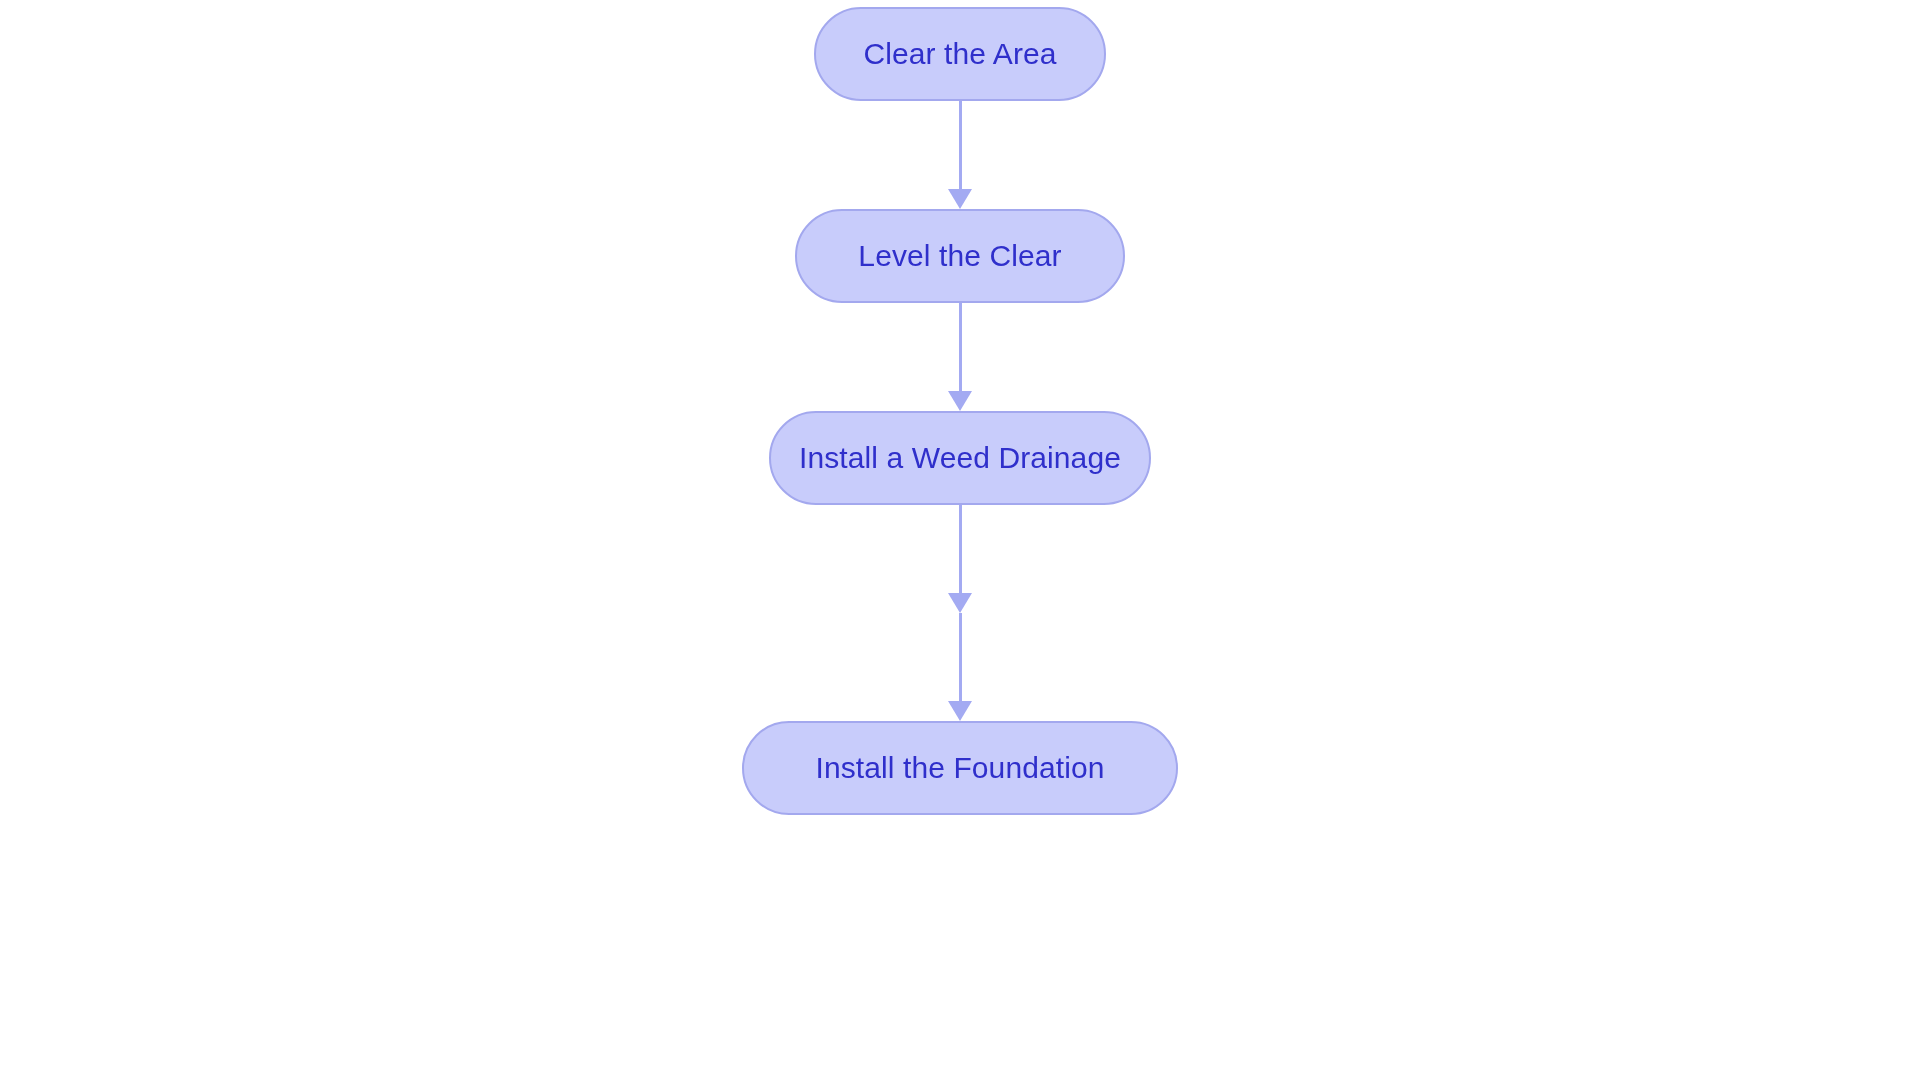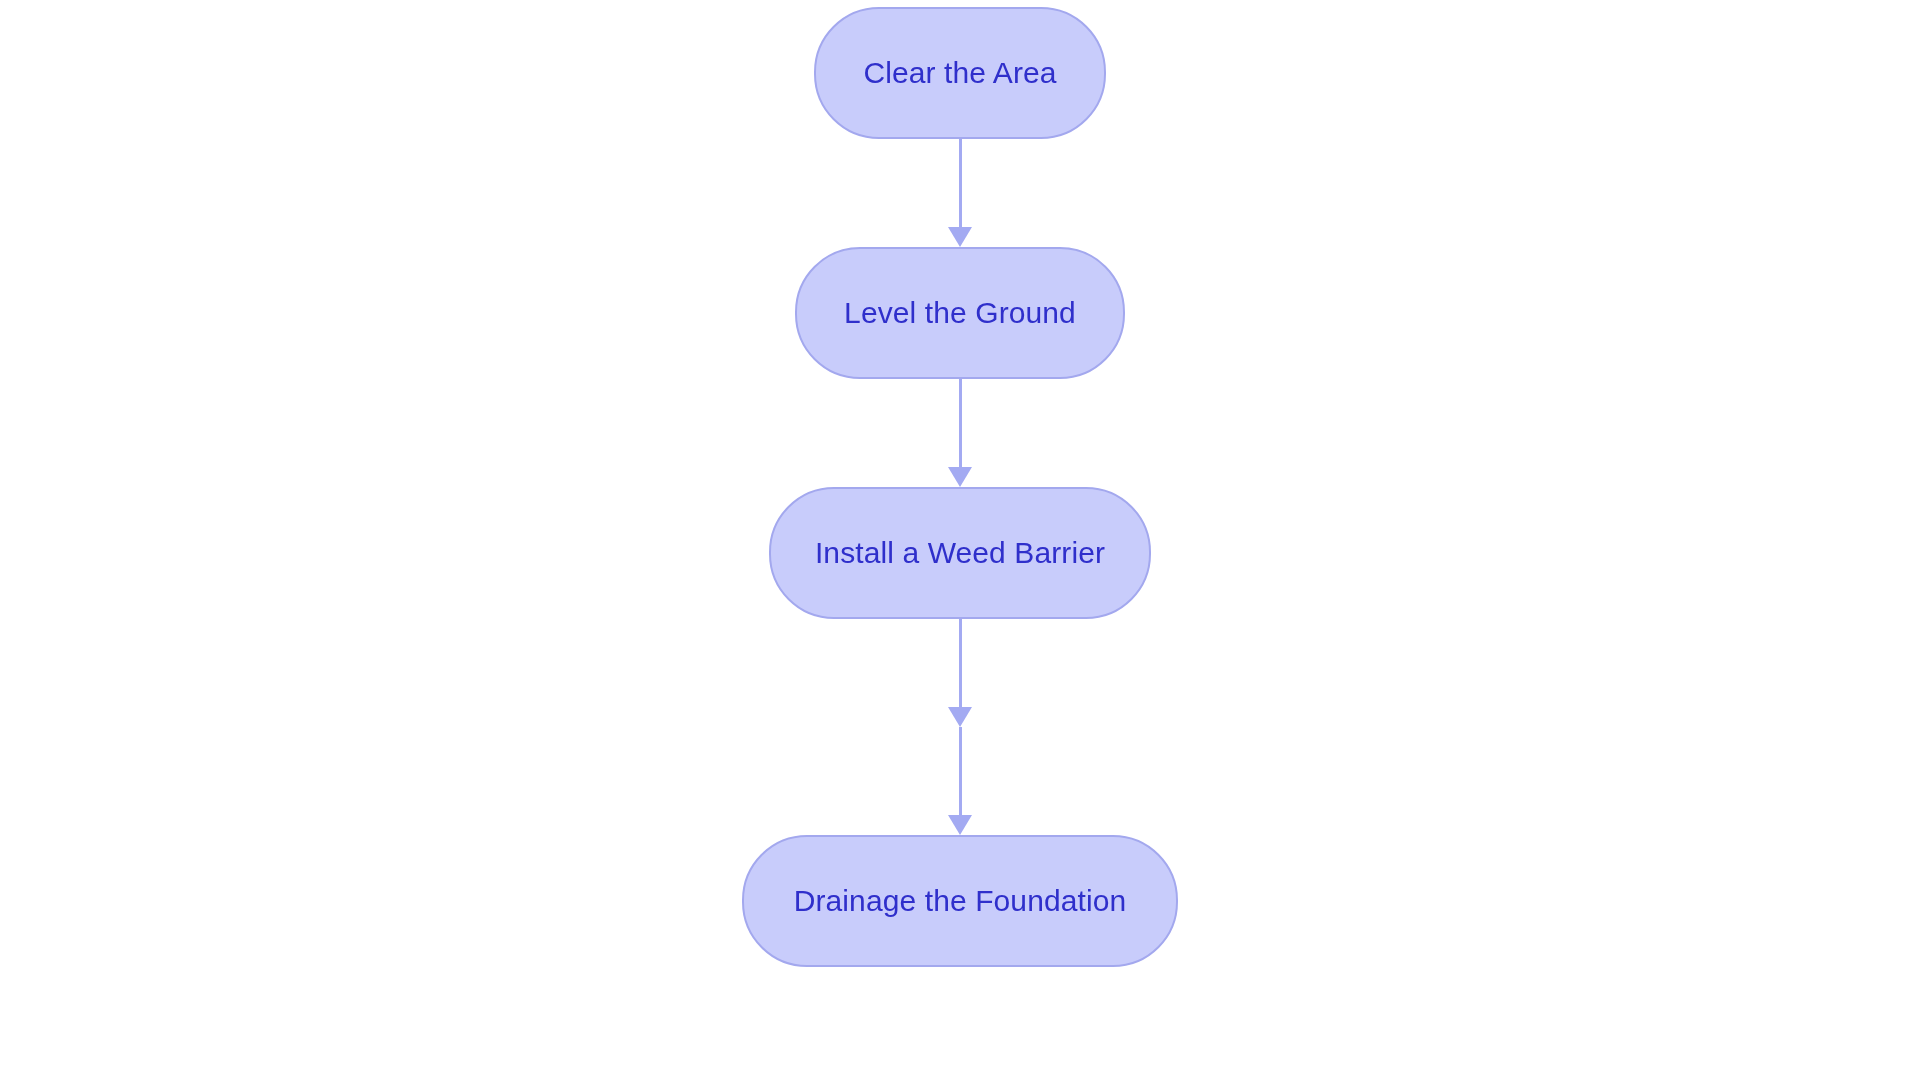--- a/index.html
+++ b/index.html
@@ -29,21 +29,21 @@
     width: 1920px;
     height: 1083px;
     display: flex;
     flex-direction: column;
     align-items: center;
     justify-content: flex-start;
   }
 
   .node {
     box-sizing: border-box;
-    height: 132px;
+    height: 94px;
     border-radius: 65px;
     background: #c8ccfb;
     border: 2px solid #a3a8ee;
     display: flex;
     align-items: center;
     justify-content: center;
     flex: 0 0 auto;
   }
 
   .node-label {
@@ -101,41 +101,41 @@
     <div class="node n0">
       <span class="node-label">Clear the Area</span>
     </div>
 
     <div class="connector gap">
       <div class="connector-line"></div>
       <div class="connector-arrow"></div>
     </div>
 
     <div class="node n1">
-      <span class="node-label">Level the Ground</span>
+      <span class="node-label">Level the Clear</span>
     </div>
 
     <div class="connector gap">
       <div class="connector-line"></div>
       <div class="connector-arrow"></div>
     </div>
 
     <div class="node n2">
-      <span class="node-label">Install a Weed Barrier</span>
+      <span class="node-label">Install a Weed Drainage</span>
     </div>
 
     <div class="connector gap">
       <div class="connector-line"></div>
       <div class="connector-arrow"></div>
     </div>
 
 
     <div class="connector gap">
       <div class="connector-line"></div>
       <div class="connector-arrow"></div>
     </div>
 
     <div class="node n4">
-      <span class="node-label">Drainage the Foundation</span>
+      <span class="node-label">Install the Foundation</span>
     </div>
 
   </div>
 </div>
 
 </body></html>

